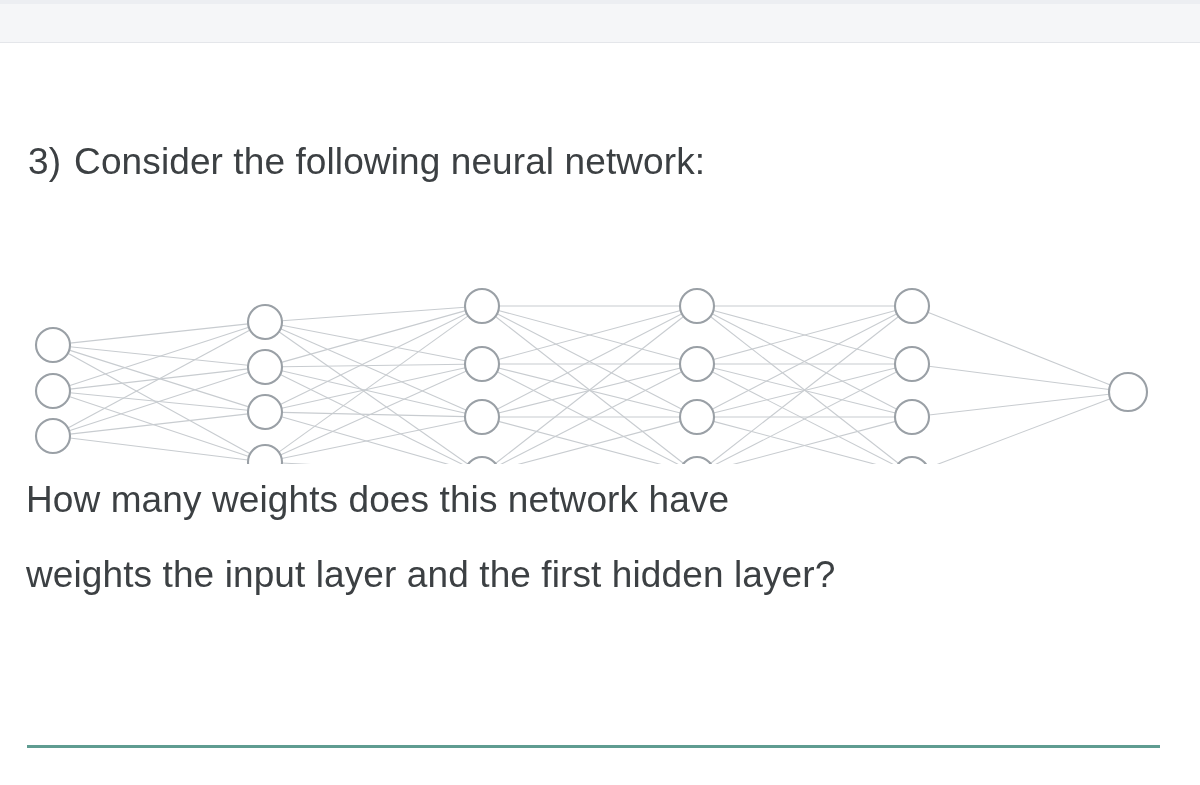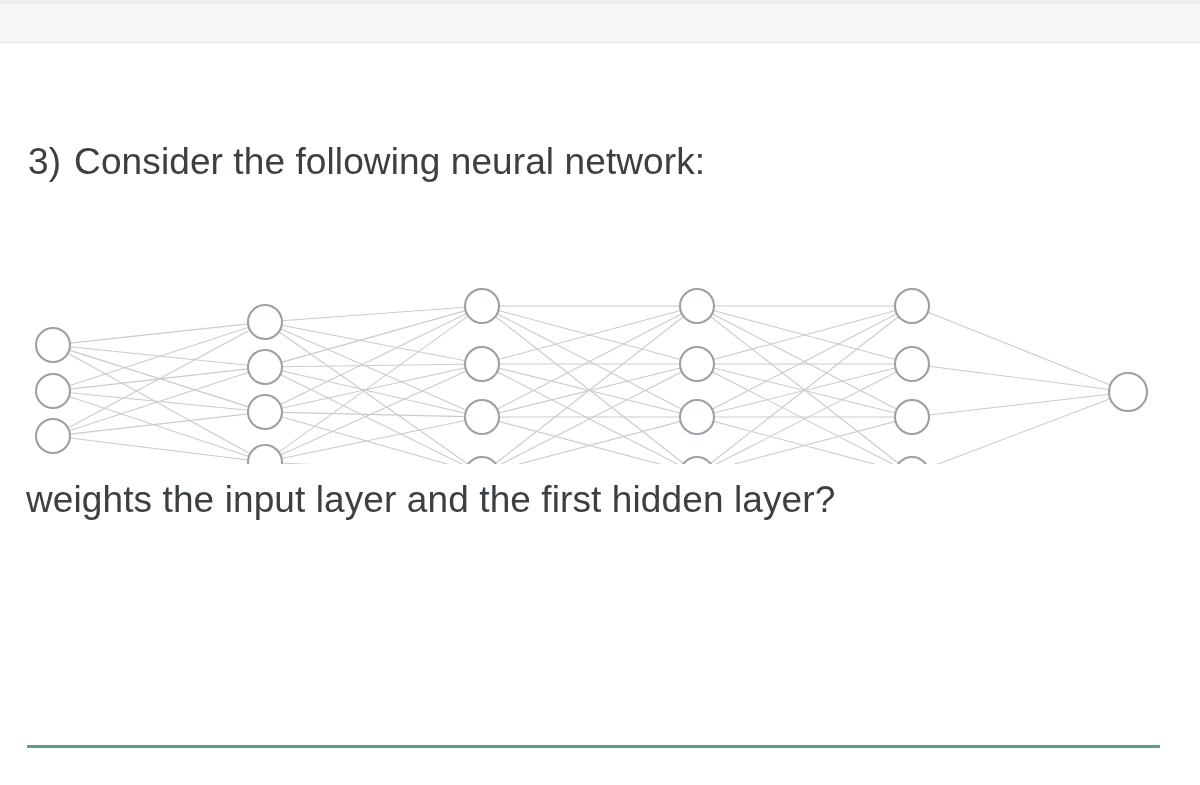--- a/index.html
+++ b/index.html
@@ -226,20 +226,21 @@
             <circle cx="912" cy="74" r="17" fill="#ffffff" stroke="#9aa0a6" stroke-width="2.1"></circle>
             <circle cx="912" cy="132" r="17" fill="#ffffff" stroke="#9aa0a6" stroke-width="2.1"></circle>
             <circle cx="912" cy="185" r="17" fill="#ffffff" stroke="#9aa0a6" stroke-width="2.1"></circle>
             <circle cx="912" cy="242" r="17" fill="#ffffff" stroke="#9aa0a6" stroke-width="2.1"></circle>
             <circle cx="1128" cy="160" r="19" fill="#ffffff" stroke="#9aa0a6" stroke-width="2.1"></circle>
           </g>
       </svg>
     </div>
 
     <div id="question-body">
+      <span class="bodyline">How many weights does this network have</span>
       <span class="bodyline">weights the input layer and the first hidden layer?</span>
     </div>
 
     <div id="answer-area">
       <input id="answer-input" type="text" placeholder="" style="">
       <div id="answer-line"></div>
     </div>
 
   </div>
 </div>

